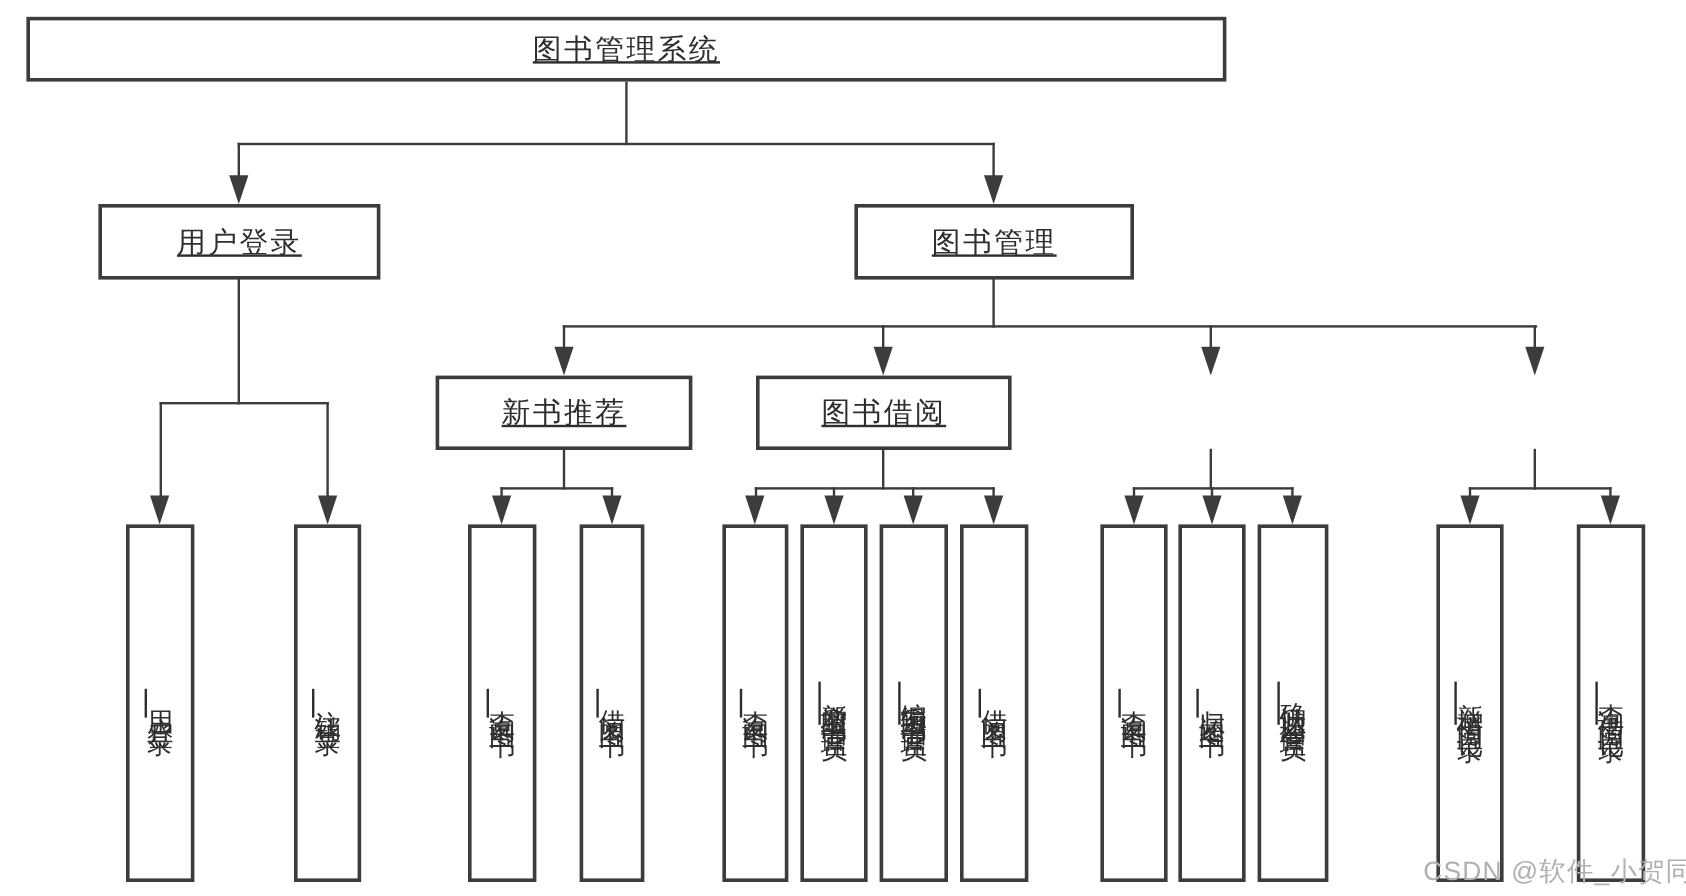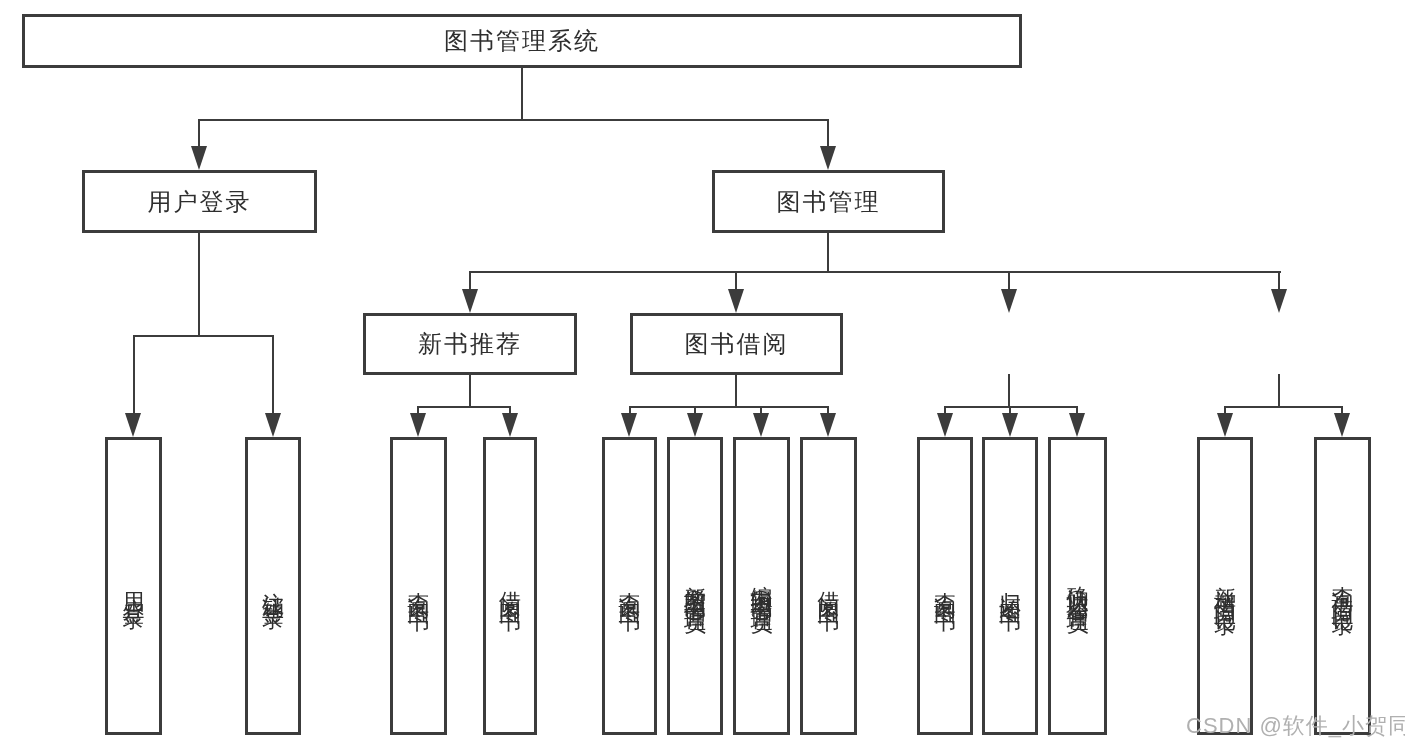--- a/index.html
+++ b/index.html
@@ -13,20 +13,21 @@
   }
   .node {
     position: absolute;
     box-sizing: border-box;
     border: 3px solid #3c3c3c;
     background: #ffffff;
     display: flex;
     align-items: center;
     justify-content: center;
     color: #2e2e2e;
+    text-decoration: underline;
   }
   .hbox span {
     font-size: 24px;
     letter-spacing: 2px;
     white-space: nowrap;
   }
   .vbox .vtext {
     writing-mode: vertical-rl;
     text-orientation: mixed;
     font-size: 22px;

